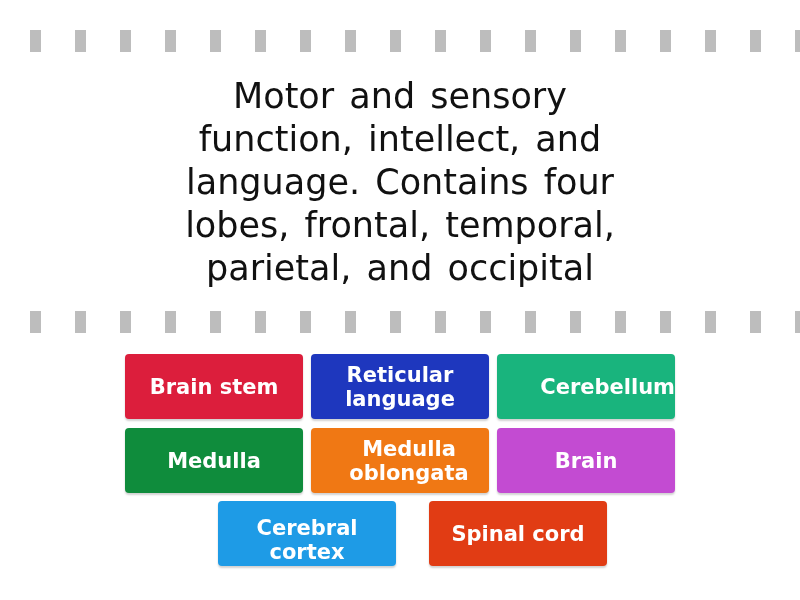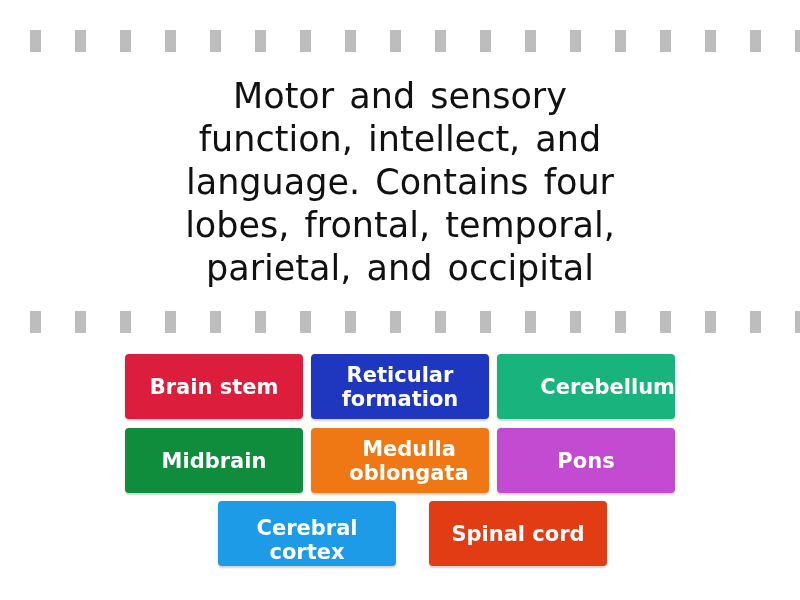--- a/index.html
+++ b/index.html
@@ -68,33 +68,33 @@
     <div class="dash" style="left: 705px; background: rgb(189, 189, 189);"></div>
     <div class="dash" style="left: 750px; background: rgb(189, 189, 189);"></div>
     <div class="dash" style="left: 795px; background: rgb(189, 189, 189);"></div>
   </div>
 
 <div>
   <div class="tile" style="left: 125px; top: 354px; background: rgb(220, 30, 60);">
     <span>Brain stem</span>
   </div>
   <div class="tile" style="left: 311px; top: 354px; background: rgb(30, 55, 190);">
-    <span style="display:block; width:130px;">Reticular formation</span>
+    <span style="display:block; width:130px;">Reticular language</span>
   </div>
   <div class="tile" style="left: 497px; top: 354px; background: rgb(25, 180, 125); justify-content: flex-end;">
     <span>Cerebellum</span>
   </div>
   <div class="tile" style="left: 125px; top: 428px; background: rgb(15, 140, 60);">
-    <span>Midbrain</span>
+    <span>Medulla</span>
   </div>
   <div class="tile" style="left: 311px; top: 428px; background: rgb(240, 120, 20);">
     <span style="display:block; width:130px;margin-left:18px;">Medulla oblongata</span>
   </div>
   <div class="tile" style="left: 497px; top: 428px; background: rgb(195, 75, 210);">
-    <span>Pons</span>
+    <span>Brain</span>
   </div>
   <div class="tile" style="left: 218px; top: 501px; background: rgb(30, 155, 230);">
     <span style="display:block; width:110px;margin-top:12px;">Cerebral cortex</span>
   </div>
   <div class="tile" style="left: 404px; top: 501px; background: rgb(225, 60, 20); margin-left: 25px;">
     <span>Spinal cord</span>
   </div>
 </div>
 
 </body></html>

